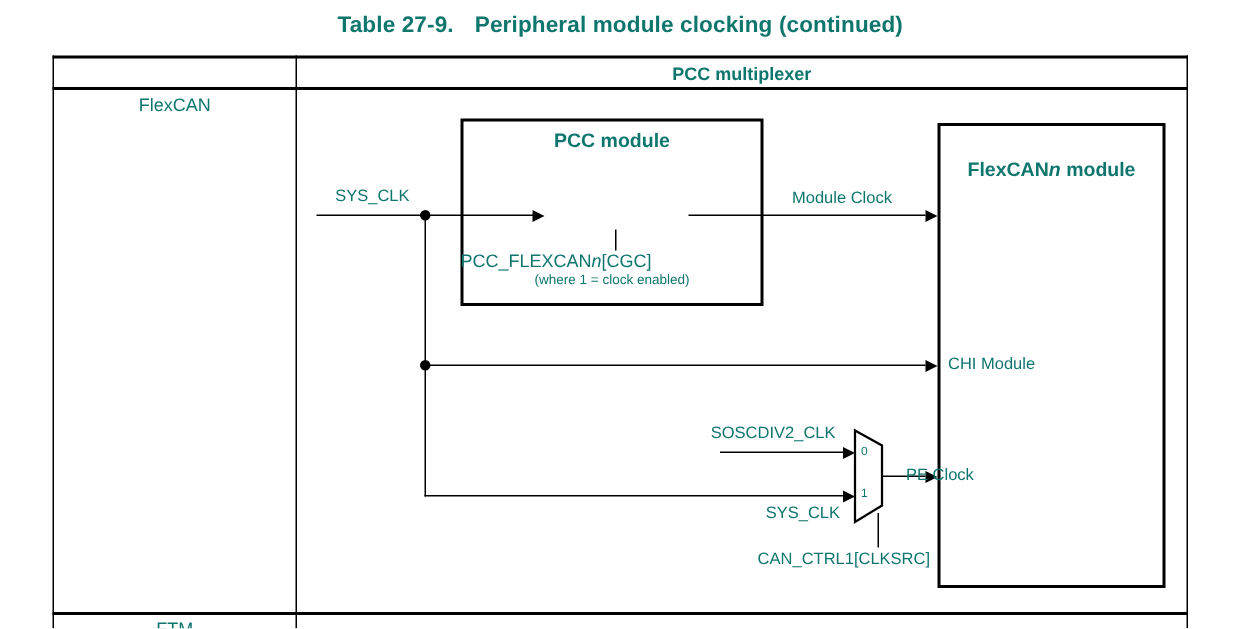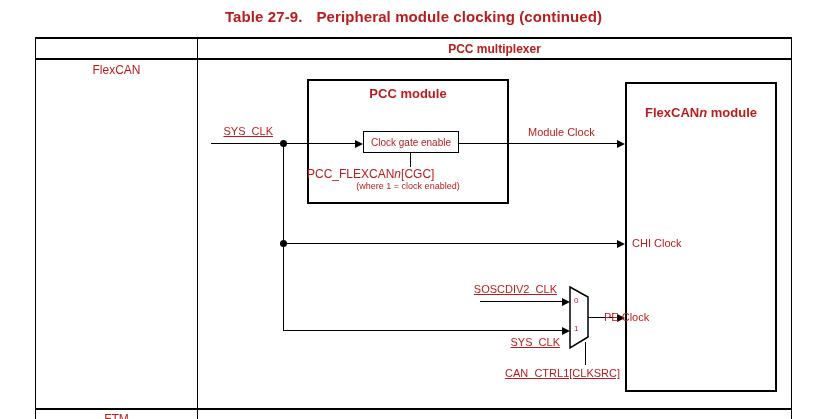--- a/index.html
+++ b/index.html
@@ -4,21 +4,21 @@
 <style>
   * { margin: 0; padding: 0; box-sizing: border-box; }
   html, body { background: #ffffff; }
   #page {
     position: relative;
     width: 805px;
     height: 419px;
     background: #ffffff;
     overflow: hidden;
     font-family: "Liberation Sans", sans-serif;
-    color: #b91c1c;
+    color: #0f766e;
   }
   .abs { position: absolute; }
   .hline { position: absolute; height: 1px; background: #000000; }
   .vline { position: absolute; width: 1px; background: #000000; }
   .arrow-r {
     position: absolute; width: 0; height: 0;
     border-top: 4px solid transparent;
     border-bottom: 4px solid transparent;
     border-left: 8px solid #000000;
   }
@@ -43,21 +43,21 @@
   .module-box-title {
     position: absolute; width: 100%; text-align: center;
     font-size: 13px; font-weight: bold;
   }
   .gate-box {
     position: absolute; border: 1px solid #000000; background: #ffffff;
     display: flex; align-items: center; justify-content: center;
     font-size: 10px;
   }
   .sig { position: absolute; font-size: 11px; white-space: nowrap; }
-  .sig.right { text-align: right; text-decoration: underline; }
+  .sig.right { text-align: right; }
   .reg-label { position: absolute; font-size: 12px; text-align: left; white-space: nowrap; }
   .note-label { position: absolute; font-size: 9px; text-align: center; white-space: nowrap; }
   .mux-num { position: absolute; font-size: 8px; }
   .it { font-style: italic; }
 </style>
 </head>
 <body>
 
 <div id="page">
 
@@ -79,23 +79,20 @@
   </div>
   <div class="cell-text" style="left:36px; top:412px; width:161px;">
     <span>FTM</span>
   </div>
 
   <div class="module-box" style="left:307px; top:79px; width:202px; height:125px;"></div>
   <div class="module-box-title" style="left:307px; top:86px; width:202px;">
     <span>PCC module</span>
   </div>
 
-  <div class="gate-box" style="left:363px; top:131px; width:96px; height:22px;">
-    <span>Clock gate enable</span>
-  </div>
 
   <div class="module-box" style="left:625px; top:82px; width:152px; height:310px;"></div>
   <div class="module-box-title" style="left:625px; top:105px; width:152px;">
     <span>FlexCAN</span><span class="it">n</span><span> module</span>
   </div>
 
   <div class="sig right" style="left:211px; top:125px; width:62px;">
     <span>SYS_CLK</span>
   </div>
   <div class="hline" style="left:211px; top:143px; width:145px;"></div>
@@ -115,21 +112,21 @@
     <span>PCC_FLEXCAN</span><span class="it">n</span><span>[CGC]</span>
   </div>
   <div class="note-label" style="left:307px; top:181px; width:202px;">
     <span>(where 1 = clock enabled)</span>
   </div>
 
   <div class="dot" style="left:280px; top:240px;"></div>
   <div class="hline" style="left:283px; top:243px; width:334px;"></div>
   <div class="arrow-r" style="left:617px; top:240px;"></div>
   <div class="sig" style="left:632px; top:237px;">
-    <span>CHI Clock</span>
+    <span>CHI Module</span>
   </div>
 
   <div class="sig right" style="left:465px; top:283px; width:92px;">
     <span>SOSCDIV2_CLK</span>
   </div>
   <div class="hline" style="left:480px; top:301px; width:82px;"></div>
   <div class="arrow-r" style="left:562px; top:298px;"></div>
 
   <div class="hline" style="left:283px; top:330px; width:279px;"></div>
   <div class="arrow-r" style="left:562px; top:327px;"></div>

